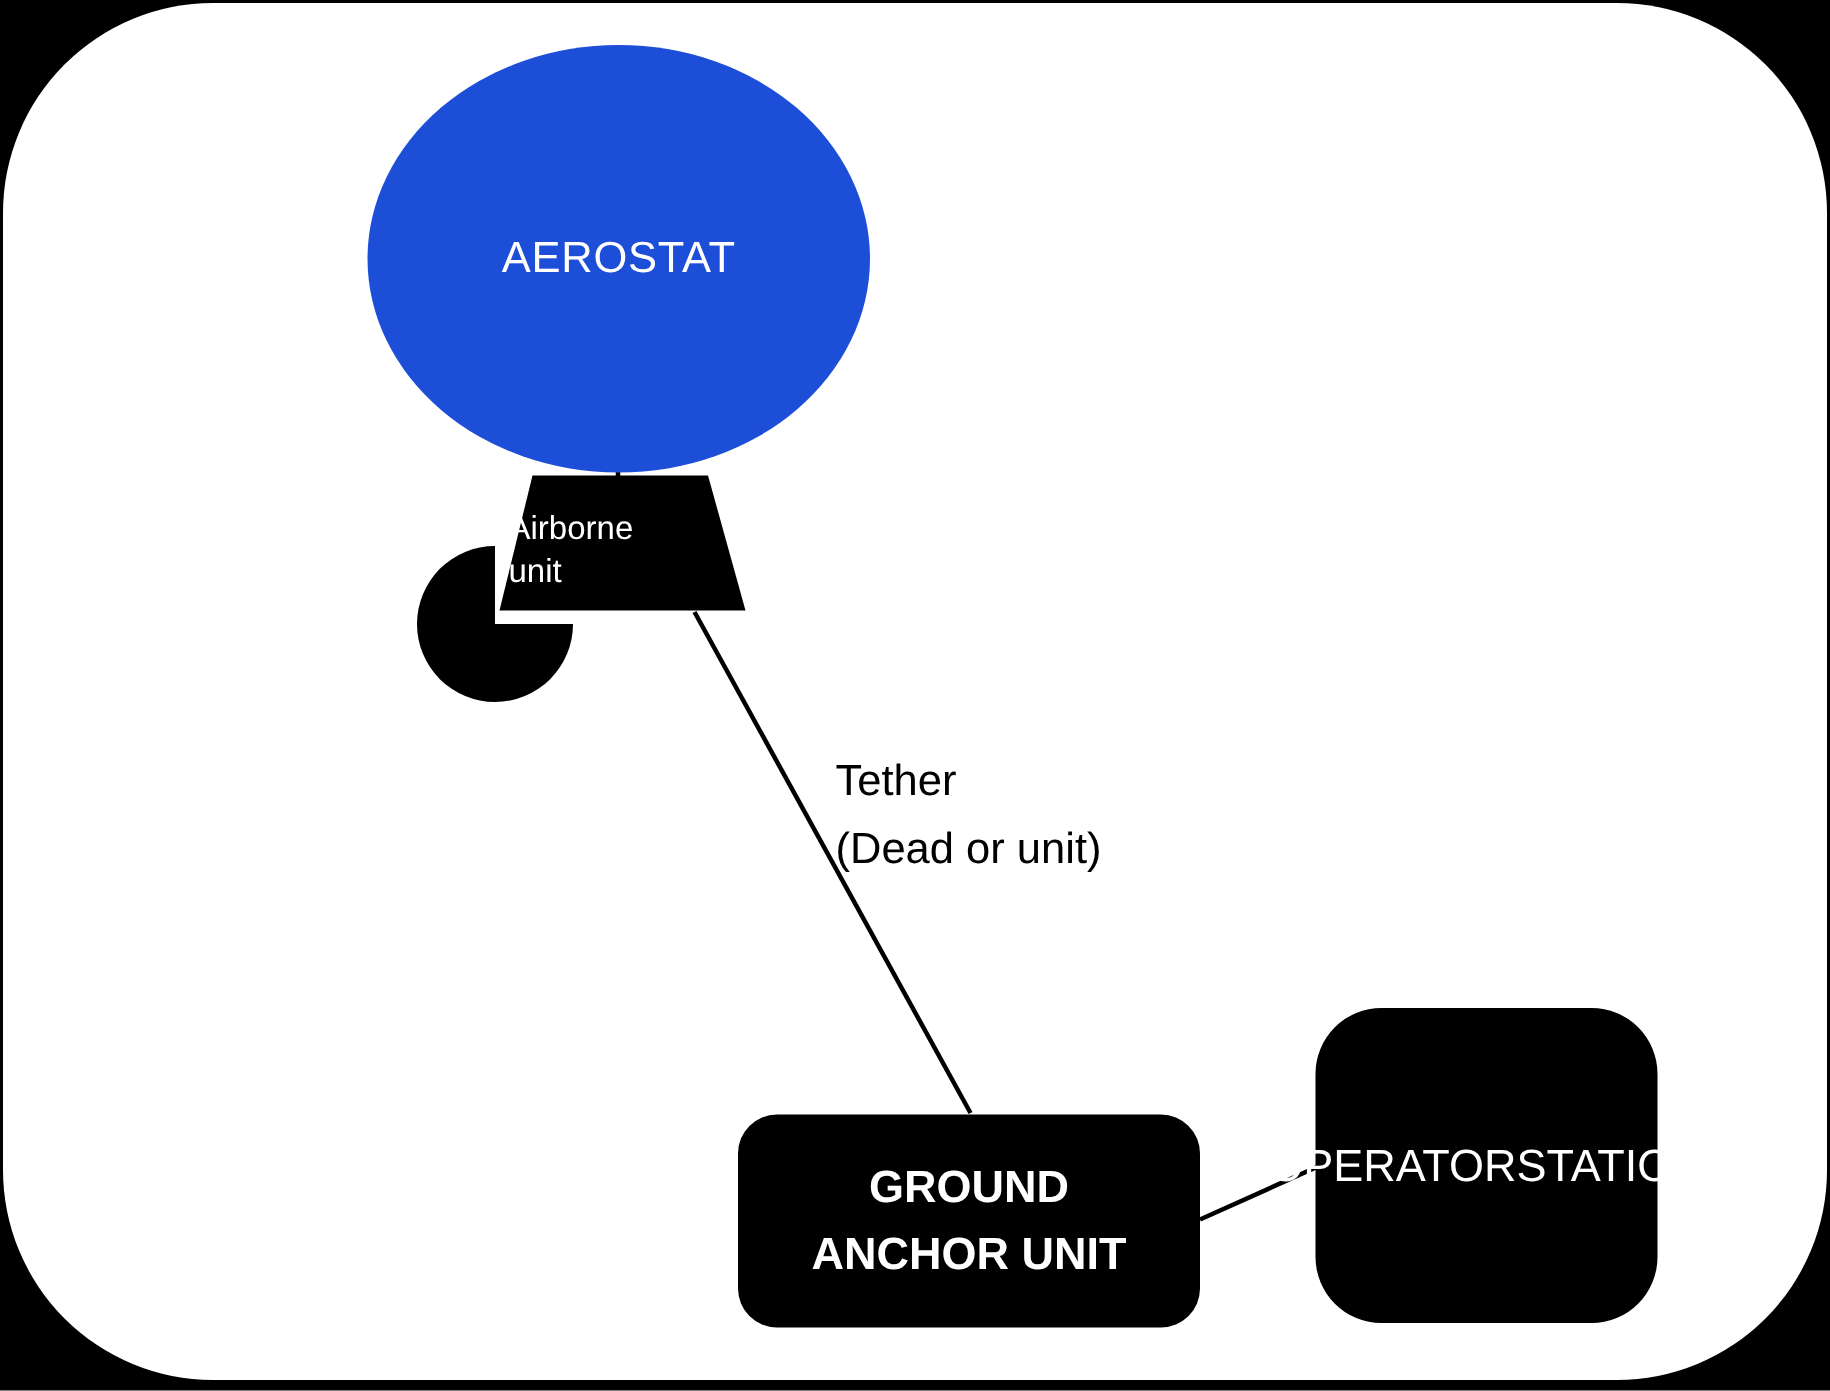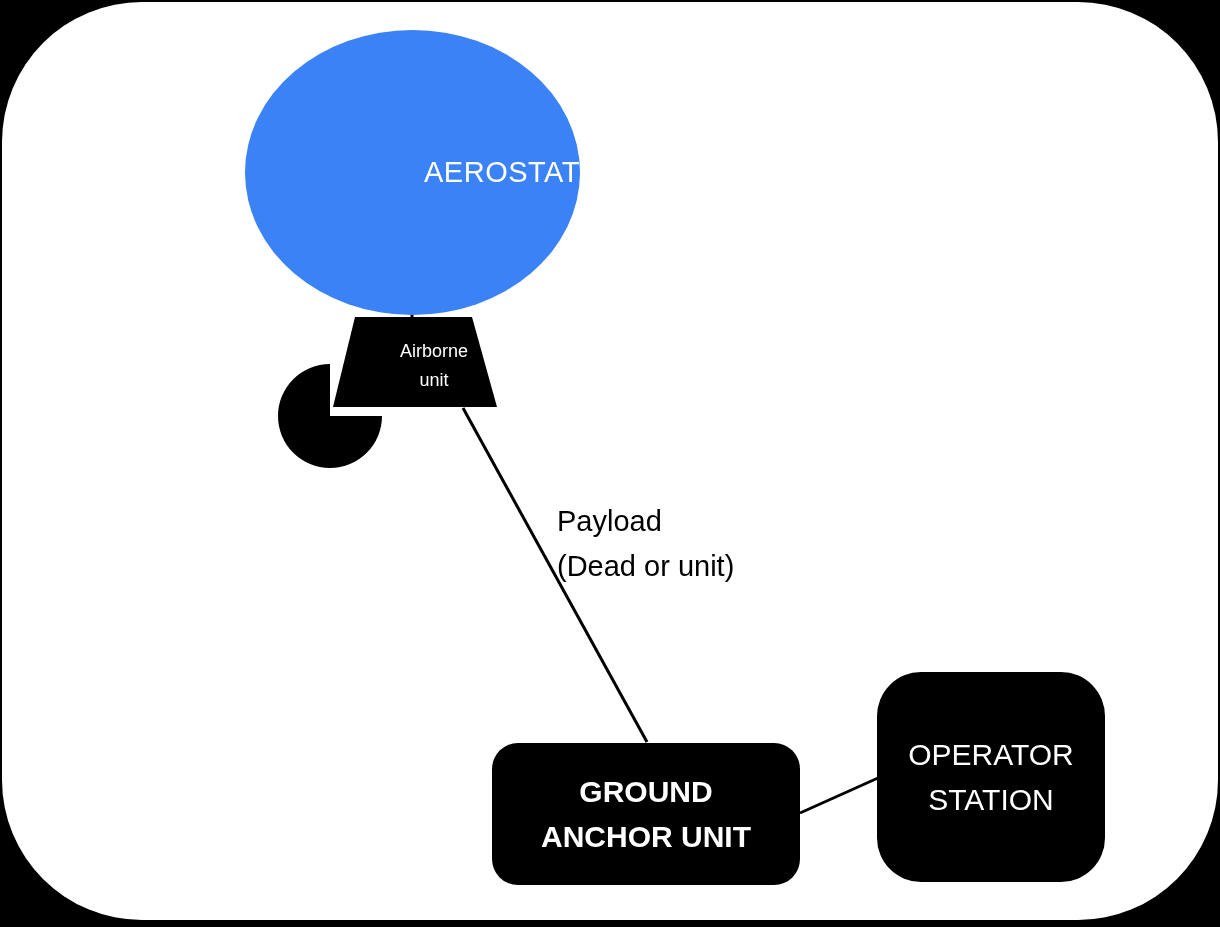--- a/index.html
+++ b/index.html
@@ -20,36 +20,35 @@
   }
   .overlay-svg {
     position: absolute; left: 0; top: 0;
     width: 1220px; height: 927px;
     pointer-events: none;
   }
   .node { position: absolute; display: flex; align-items: center; justify-content: center; }
   .aerostat {
     left: 245px; top: 30px;
     width: 335px; height: 285px;
-    background: #3b82f6;
+    background: #1d4ed8;
     border-radius: 50%;
-    justify-content: flex-end;
   }
   .aerostat .label {
     color: #ffffff;
     font-size: 29px;
     letter-spacing: 0.5px;
   }
   .airborne-label {
     position: absolute;
-    left: 360px; top: 337px;
+    left: 339px; top: 337px;
     width: 148px;
-    text-align: center;
+    text-align: left;
     color: #ffffff;
-    font-size: 18px;
+    font-size: 22px;
     line-height: 29px;
   }
   .payload-label {
     position: absolute;
     left: 90px; top: 381px;
     color: #000000;
     font-size: 29px;
     line-height: 45px;
   }
   .tether-label {
@@ -65,21 +64,21 @@
     background: #000000;
     border-radius: 26px;
     flex-direction: column;
     font-weight: bold;
   }
   .os-box {
     left: 877px; top: 672px;
     width: 228px; height: 210px;
     background: #000000;
     border-radius: 44px;
-    flex-direction: column;
+    flex-direction: row;
   }
   .box-label {
     color: #ffffff;
     font-size: 30px;
     line-height: 45px;
     text-align: center;
     white-space: nowrap;
   }
 </style>
 </head>
@@ -107,21 +106,21 @@
 
   <div class="airborne-label">
     <div>Airborne</div>
     <div>unit</div>
   </div>
 
   <div class="payload-label">
   </div>
 
   <div class="tether-label">
-    <div>Payload</div>
+    <div>Tether</div>
     <div>(Dead or unit)</div>
   </div>
 
   <div class="node gau-box">
     <span class="box-label">GROUND</span>
     <span class="box-label">ANCHOR UNIT</span>
   </div>
 
   <div class="node os-box">
     <span class="box-label">OPERATOR</span>

